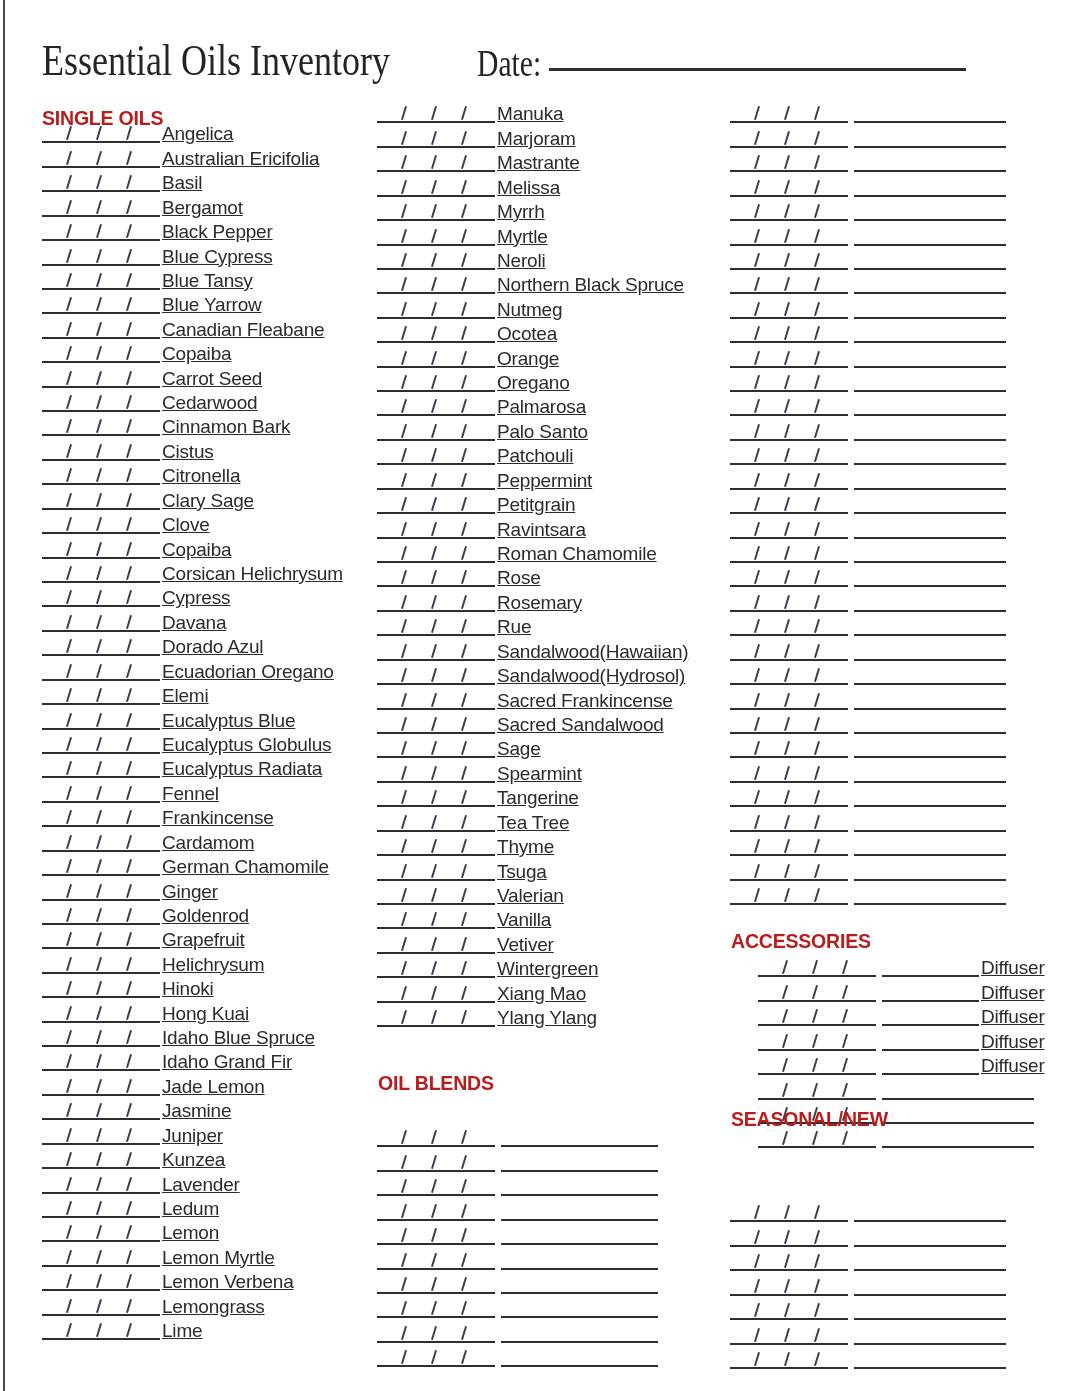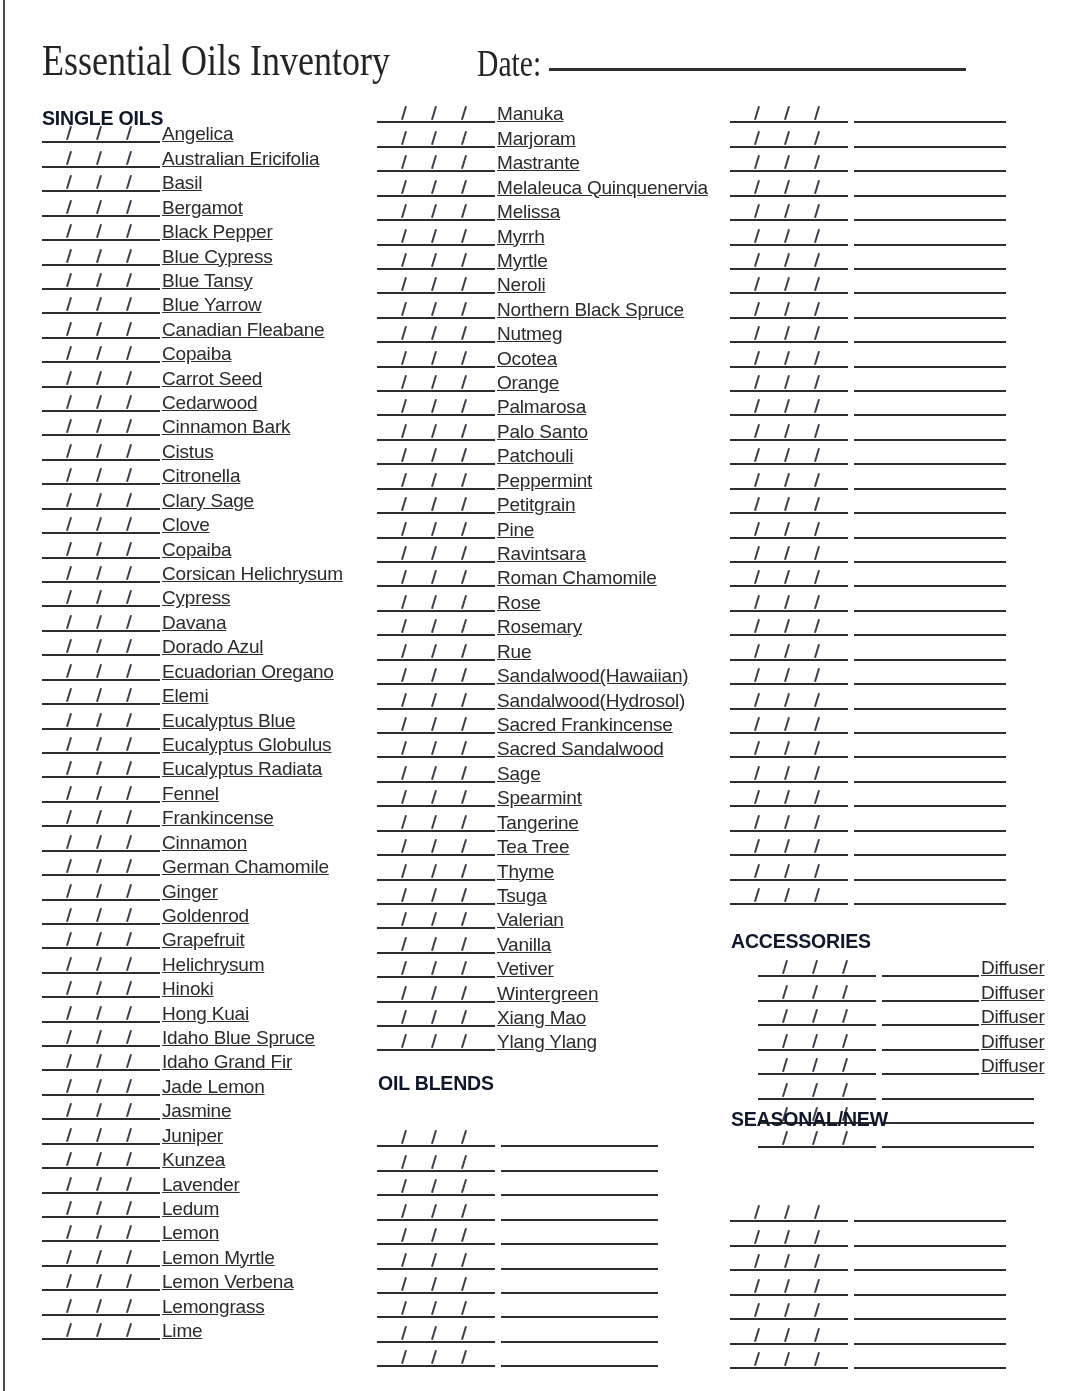--- a/index.html
+++ b/index.html
@@ -6,21 +6,21 @@
   .page{position:relative;width:1080px;height:1391px;background:#ffffff;
         font-family:"Liberation Sans",sans-serif;color:#2b2b2b;overflow:hidden;}
   .page-edge{position:absolute;left:3px;top:0;width:2px;height:100%;background:#4a4a4a;}
   .title{position:absolute;left:42px;top:34px;margin:0;font-family:"Liberation Serif",serif;
          font-weight:normal;font-size:45px;color:#242424;transform:scaleX(.8);
          transform-origin:left top;white-space:nowrap;}
   .date-label{position:absolute;left:477px;top:42px;font-family:"Liberation Serif",serif;
          font-size:37px;color:#242424;transform:scaleX(.8);transform-origin:left top;}
   .date-line{position:absolute;left:549px;top:68px;width:417px;height:3px;background:#2e2e2e;}
   .heading{position:absolute;font-weight:bold;font-size:19.5px;letter-spacing:-0.2px;
-         color:#0f172a;white-space:nowrap;}
+         color:#b91c1c;white-space:nowrap;}
   .rows{position:absolute;text-decoration:underline;}
   .row{height:24.43px;display:flex;align-items:flex-end;}
   .slashline{position:relative;width:118px;height:17px;border-bottom:2px solid #2e2e2e;flex:none;}
   .sl{position:absolute;bottom:1px;width:2px;height:14px;background:#3a3f49;transform:rotate(17deg);}
   .s1{left:26px}.s2{left:56px}.s3{left:86px}
   .name{font-size:19px;line-height:20px;letter-spacing:-0.2px;margin-left:2px;
         white-space:nowrap;transform:translateY(1px);}
   .blank{height:17px;border-bottom:2px solid #2e2e2e;margin-left:6px;flex:none;}
   .w152{width:152px}.w157{width:157px}.w97{width:97px}
 </style>
@@ -269,21 +269,21 @@
         <i class="sl s3"></i>
       </span>
       <span class="name">Frankincense</span>
     </div>
       <div class="row">
       <span class="slashline">
         <i class="sl s1"></i>
         <i class="sl s2"></i>
         <i class="sl s3"></i>
       </span>
-      <span class="name">Cinnamon</span>
+      <span class="name">Cardamom</span>
     </div>
       <div class="row">
       <span class="slashline">
         <i class="sl s1"></i>
         <i class="sl s2"></i>
         <i class="sl s3"></i>
       </span>
       <span class="name">German Chamomile</span>
     </div>
       <div class="row">
@@ -465,28 +465,20 @@
         <i class="sl s3"></i>
       </span>
       <span class="name">Mastrante</span>
     </div>
       <div class="row">
       <span class="slashline">
         <i class="sl s1"></i>
         <i class="sl s2"></i>
         <i class="sl s3"></i>
       </span>
-      <span class="name">Melaleuca Quinquenervia</span>
-    </div>
-      <div class="row">
-      <span class="slashline">
-        <i class="sl s1"></i>
-        <i class="sl s2"></i>
-        <i class="sl s3"></i>
-      </span>
       <span class="name">Melissa</span>
     </div>
       <div class="row">
       <span class="slashline">
         <i class="sl s1"></i>
         <i class="sl s2"></i>
         <i class="sl s3"></i>
       </span>
       <span class="name">Myrrh</span>
     </div>
@@ -537,20 +529,28 @@
         <i class="sl s3"></i>
       </span>
       <span class="name">Orange</span>
     </div>
       <div class="row">
       <span class="slashline">
         <i class="sl s1"></i>
         <i class="sl s2"></i>
         <i class="sl s3"></i>
       </span>
+      <span class="name">Oregano</span>
+    </div>
+      <div class="row">
+      <span class="slashline">
+        <i class="sl s1"></i>
+        <i class="sl s2"></i>
+        <i class="sl s3"></i>
+      </span>
       <span class="name">Palmarosa</span>
     </div>
       <div class="row">
       <span class="slashline">
         <i class="sl s1"></i>
         <i class="sl s2"></i>
         <i class="sl s3"></i>
       </span>
       <span class="name">Palo Santo</span>
     </div>
@@ -570,28 +570,20 @@
       </span>
       <span class="name">Peppermint</span>
     </div>
       <div class="row">
       <span class="slashline">
         <i class="sl s1"></i>
         <i class="sl s2"></i>
         <i class="sl s3"></i>
       </span>
       <span class="name">Petitgrain</span>
-    </div>
-      <div class="row">
-      <span class="slashline">
-        <i class="sl s1"></i>
-        <i class="sl s2"></i>
-        <i class="sl s3"></i>
-      </span>
-      <span class="name">Pine</span>
     </div>
       <div class="row">
       <span class="slashline">
         <i class="sl s1"></i>
         <i class="sl s2"></i>
         <i class="sl s3"></i>
       </span>
       <span class="name">Ravintsara</span>
     </div>
       <div class="row">

